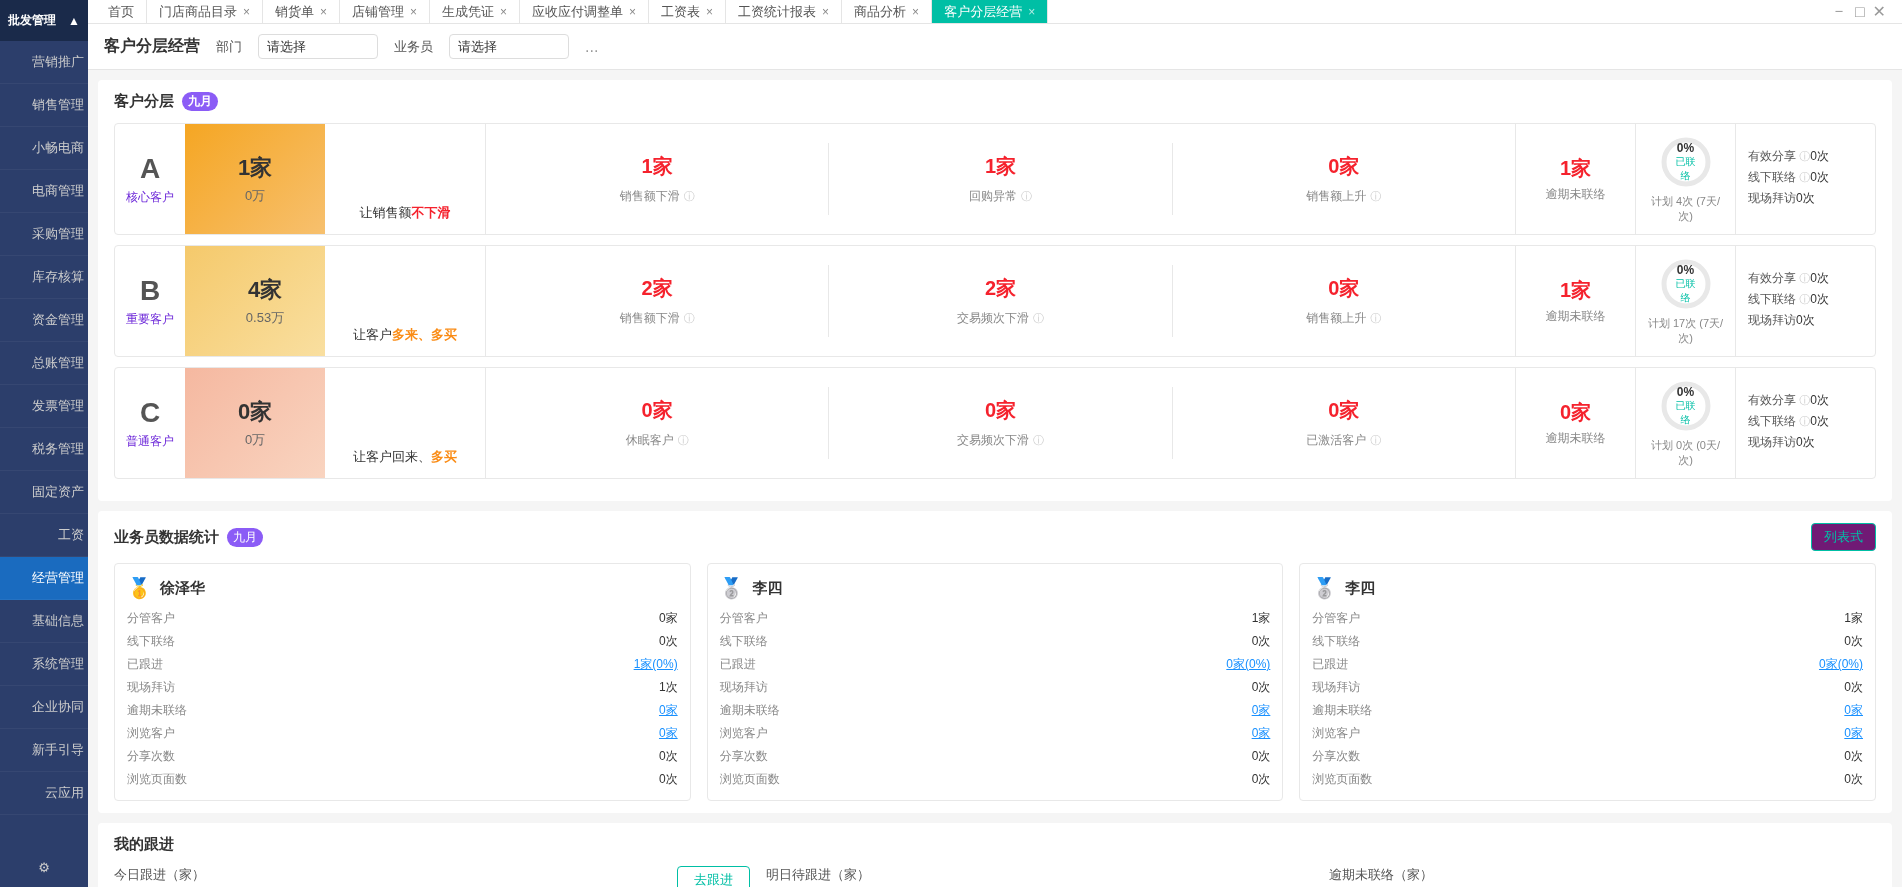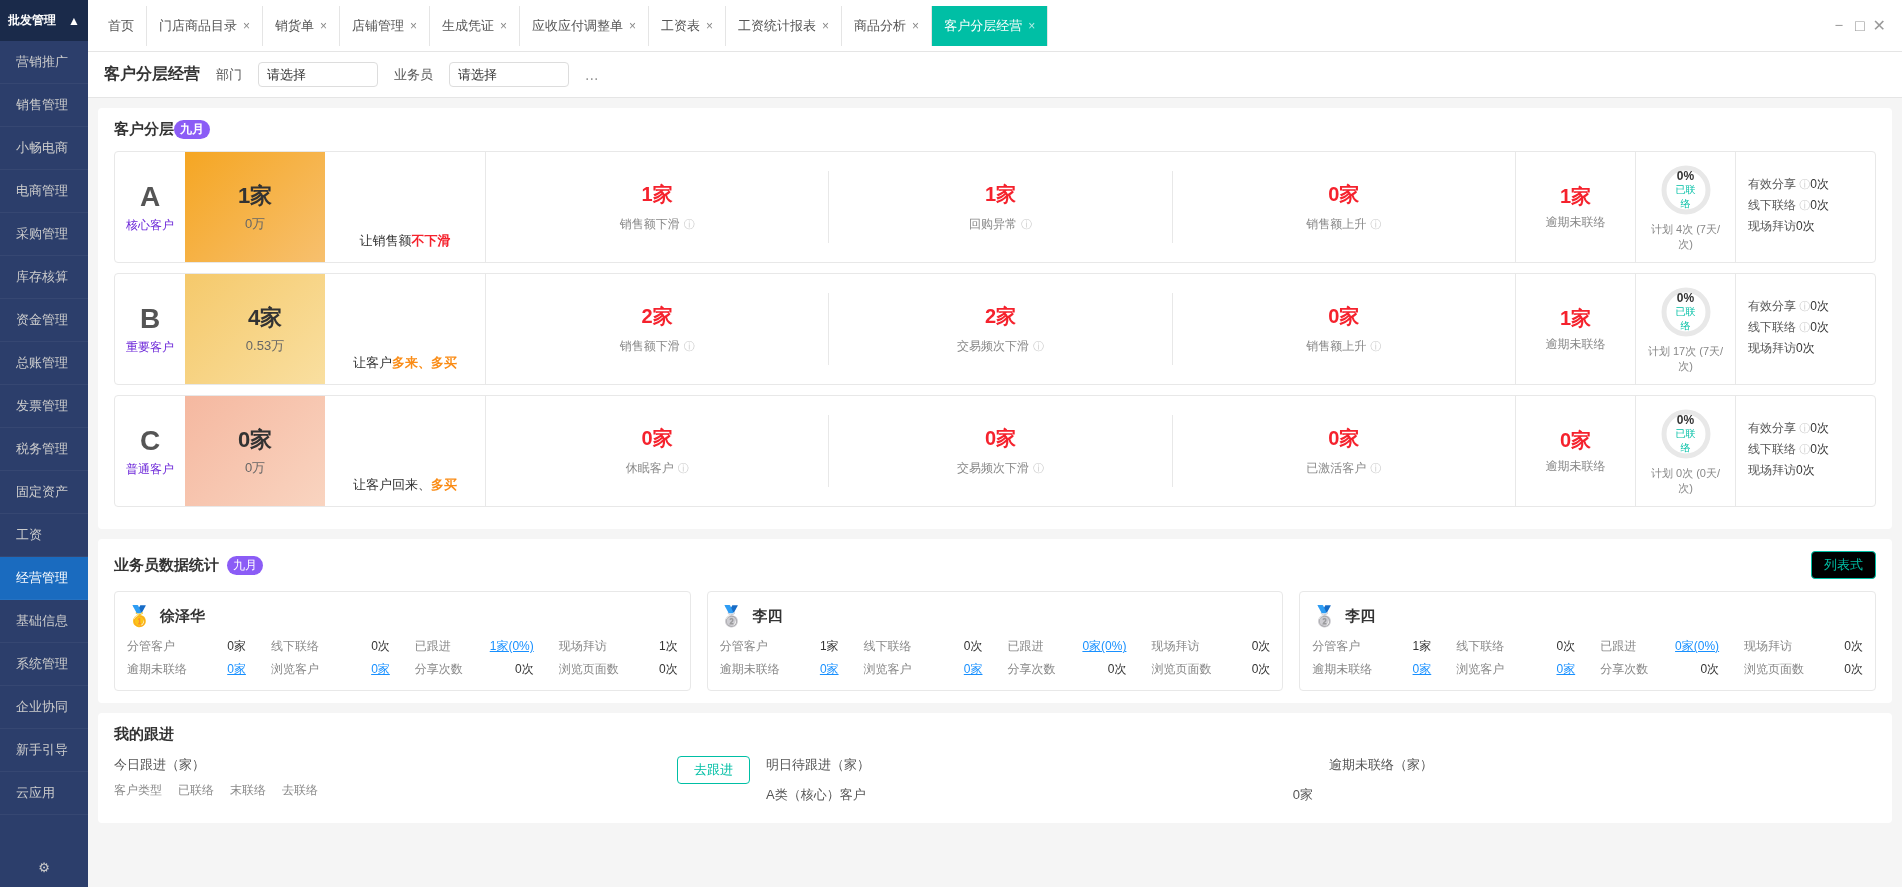--- a/index.html
+++ b/index.html
@@ -21,22 +21,22 @@
       padding: 12px 8px;
       font-size: 14px;
       font-weight: bold;
       display: flex;
       align-items: center;
       justify-content: space-between;
       cursor: pointer;
     }
     .sidebar-header span { font-size: 12px; }
     .sidebar-item {
-      padding: 12px 16px;
-      text-align: left;
+      padding: 12px 4px;
+      text-align: right;
       font-size: 13px;
       cursor: pointer;
       color: #ccc;
       border-bottom: 1px solid rgba(255,255,255,0.05);
     }
     .sidebar-item.active { background: #1a6bbf; color: #fff; }
     .sidebar-bottom {
       margin-top: auto;
       padding: 12px 8px;
       text-align: center;
@@ -49,21 +49,21 @@
 
     
     .tab-bar {
       background: #fff;
       display: flex;
       align-items: center;
       border-bottom: 1px solid #e5e5e5;
       overflow-x: auto;
       flex-shrink: 0;
       padding: 0 8px;
-      height: 52px;
+      height: 24px;
     }
     .tab-bar::-webkit-scrollbar { display: none; }
     .tab {
       display: flex;
       align-items: center;
       padding: 0 12px;
       height: 40px;
       font-size: 13px;
       color: #555;
       cursor: pointer;
@@ -125,20 +125,21 @@
       border-radius: 4px;
       padding: 12px 16px;
     }
     .section-title {
       font-size: 15px;
       font-weight: bold;
       color: #333;
       margin-bottom: 12px;
       display: flex;
       align-items: flex-end;
+      gap: 8px;
     }
     .month-badge {
       background: #8b5cf6;
       color: #fff;
       font-size: 12px;
       padding: 1px 6px;
       border-radius: 10px;
     }
 
     
@@ -270,21 +271,21 @@
     
     .biz-section-header {
       display: flex;
       justify-content: space-between;
       align-items: center;
       margin-bottom: 12px;
     }
     .list-view-btn {
       border: 1px solid #00bfa5;
       color: #00bfa5;
-      background: #000000;
+      background: #701a75;
       padding: 4px 12px;
       border-radius: 4px;
       cursor: pointer;
       font-size: 13px;
     }
 
     .agent-cards {
       display: grid;
       grid-template-columns: repeat(3, 1fr);
       gap: 16px;
@@ -298,21 +299,21 @@
       display: flex;
       align-items: center;
       gap: 8px;
       margin-bottom: 10px;
     }
     .agent-medal { font-size: 20px; }
     .agent-name { font-size: 15px; font-weight: bold; color: #333; }
 
     .agent-stats {
       display: grid;
-      grid-template-columns: 1fr 1fr 1fr 1fr;
+      grid-template-columns: 1fr;
       gap: 6px 25px;
     }
     .agent-stat-row { display: flex; justify-content: space-between; align-items: center; font-size: 12px; }
     .agent-stat-label { color: #888; }
     .agent-stat-val { color: #333; }
     .agent-stat-val.link { color: #1890ff; text-decoration: underline; cursor: pointer; }
 
     
     .followup-section {
       background: #fff;

